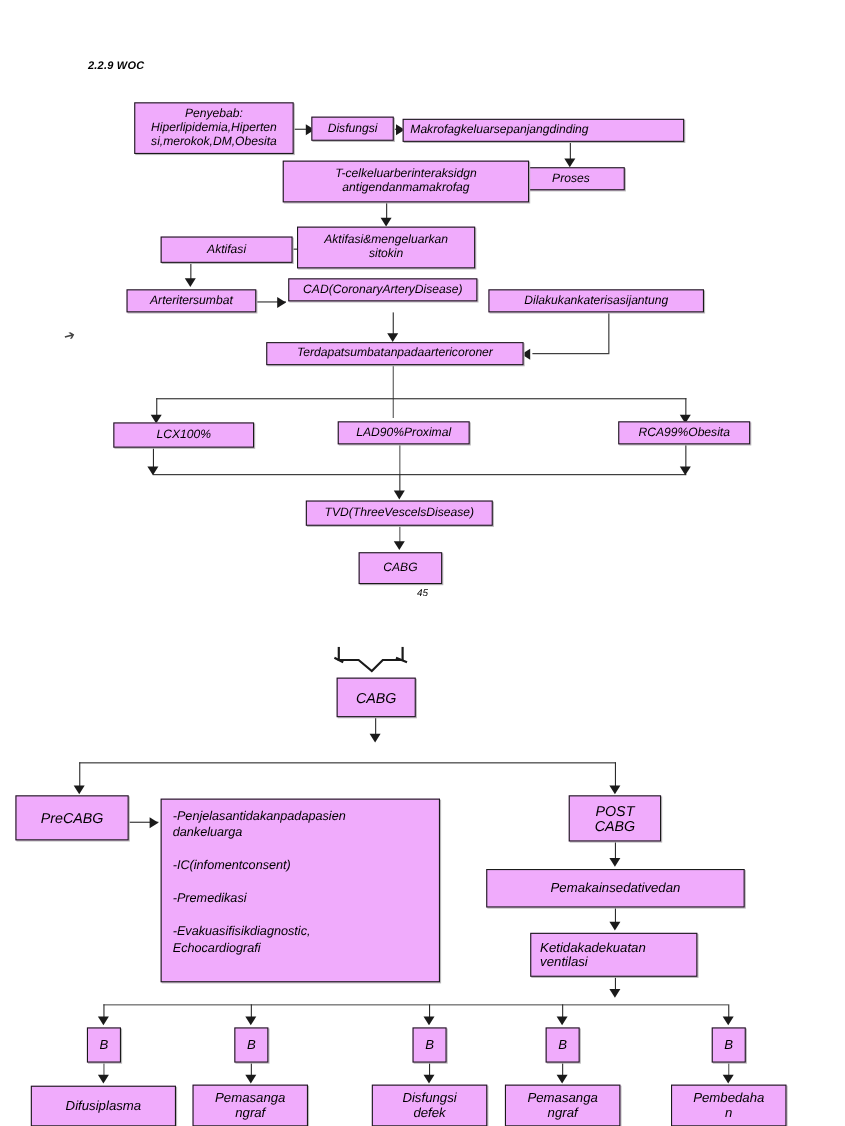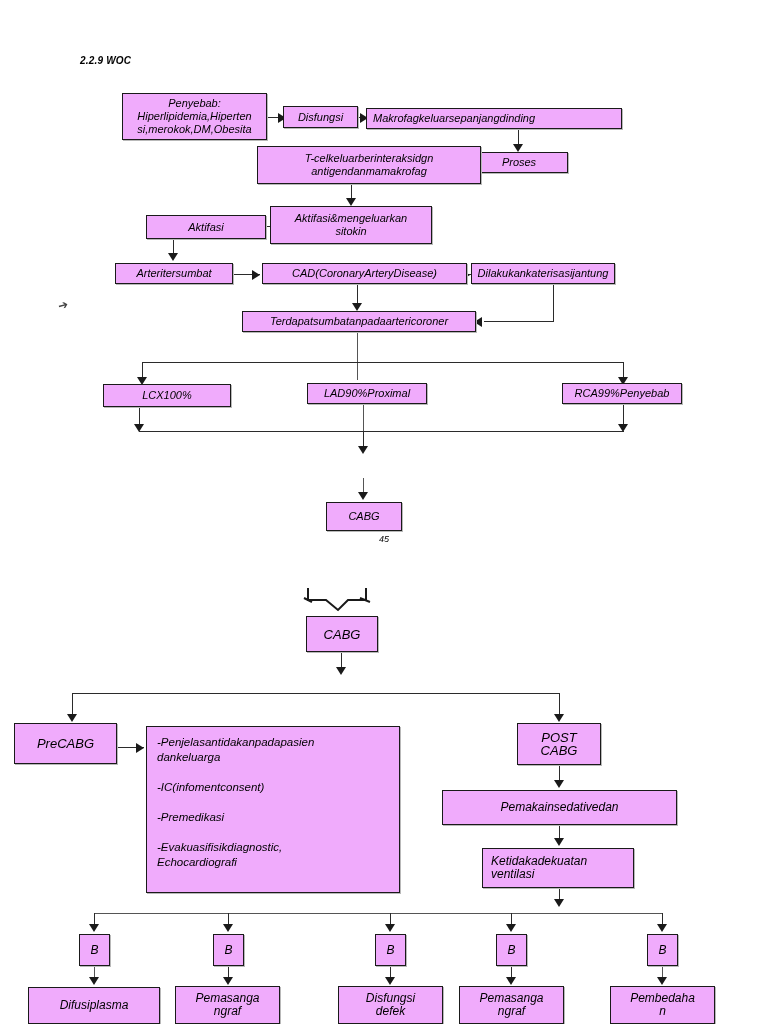--- a/index.html
+++ b/index.html
@@ -126,56 +126,57 @@
   <div class="node" style="left:129px;top:215px;width:120px;height:24px;margin-left:17px;">Aktifasi</div>
 
   <div class="v" style="left:173px;top:239px;height:17px;"></div>
   <div class="ad" style="left:168px;top:253px;"></div>
 
   <div class="node" style="left:115px;top:263px;width:118px;height:21px;">Arteritersumbat</div>
 
   <div class="h" style="left:233px;top:274px;width:27px;"></div>
   <div class="ar" style="left:252px;top:270px;"></div>
 
-  <div class="node" style="left:262px;top:263px;width:205px;height:21px;">CAD(CoronaryArteryDisease)</div>
+  <div class="node" style="left:262px;top:253px;width:172px;height:21px;">CAD(CoronaryArteryDisease)</div>
 
   <div class="h" style="left:467px;top:274px;width:5px;"></div>
   <div class="ar" style="left:462px;top:270px;"></div>
 
-  <div class="node" style="left:471px;top:263px;width:144px;height:21px;">Dilakukankaterisasijantung</div>
+  <div class="node" style="left:444px;top:263px;width:196px;height:21px;">Dilakukankaterisasijantung</div>
 
   <div class="v" style="left:357px;top:284px;height:21px;"></div>
   <div class="ad" style="left:352px;top:303px;"></div>
 
   <div class="v" style="left:553px;top:284px;height:37px;"></div>
   <div class="h" style="left:484px;top:321px;width:70px;"></div>
   <div class="al" style="left:474px;top:317px;"></div>
 
   <div class="node" style="left:242px;top:311px;width:234px;height:21px;">Terdapatsumbatanpadaartericoroner</div>
 
   <div class="v thin" style="left:357px;top:332px;height:48px;"></div>
   <div class="h" style="left:142px;top:362px;width:482px;"></div>
   <div class="v" style="left:142px;top:362px;height:17px;"></div>
   <div class="ad" style="left:137px;top:377px;"></div>
   <div class="v" style="left:623px;top:362px;height:17px;"></div>
   <div class="ad" style="left:618px;top:377px;"></div>
 
   <div class="node" style="left:103px;top:384px;width:128px;height:23px;">LCX100%</div>
   <div class="node" style="left:307px;top:383px;width:120px;height:21px;">LAD90%Proximal</div>
-  <div class="node" style="left:562px;top:383px;width:120px;height:21px;">RCA99%Penyebab</div>
+  <div class="node" style="left:562px;top:383px;width:120px;height:21px;">RCA99%Obesita</div>
 
   <div class="v" style="left:139px;top:407px;height:22px;"></div>
   <div class="ad" style="left:134px;top:424px;"></div>
   <div class="v" style="left:623px;top:404px;height:25px;"></div>
   <div class="ad" style="left:618px;top:424px;"></div>
   <div class="h" style="left:139px;top:431px;width:485px;"></div>
   <div class="v thin" style="left:363px;top:404px;height:27px;"></div>
   <div class="v" style="left:363px;top:431px;height:17px;"></div>
   <div class="ad" style="left:358px;top:446px;"></div>
 
+  <div class="node" style="left:278px;top:455px;width:170px;height:23px;">TVD(ThreeVescelsDisease)</div>
 
   <div class="v thin" style="left:363px;top:478px;height:18px;"></div>
   <div class="ad" style="left:358px;top:492px;"></div>
 
   <div class="node" style="left:326px;top:502px;width:76px;height:29px;">CABG</div>
 
   <div class="pagenum" style="left:379px;top:534px;">45</div>
 
   <svg class="brace" style="left:296px;top:588px;width:92px;height:26px;" viewBox="0 0 92 26">
     <path d="M12 0 L12 12 L30 12 L42 22 L52 12 L70 12 L70 0" fill="none" stroke="#1a1a1a" stroke-width="2"></path>

